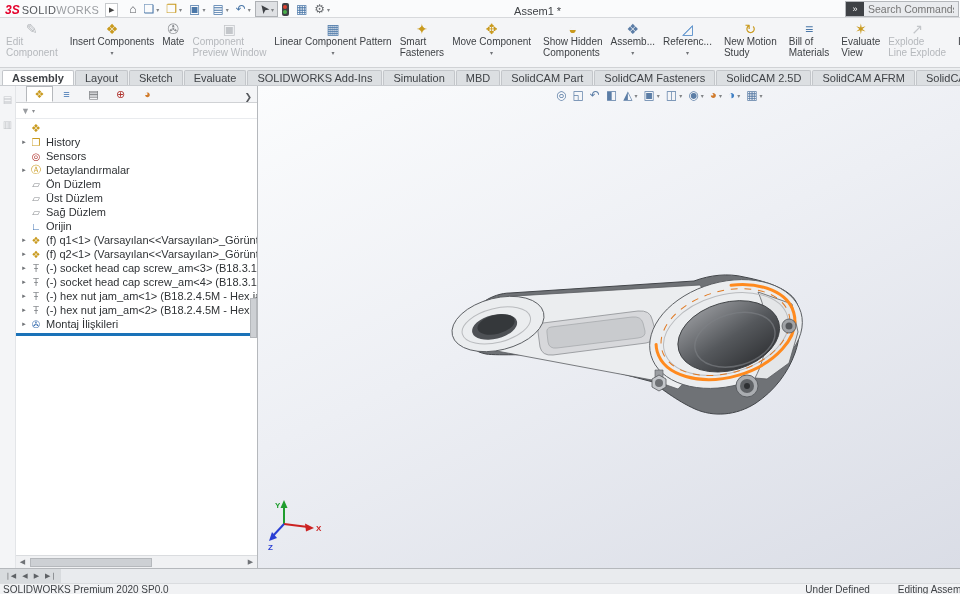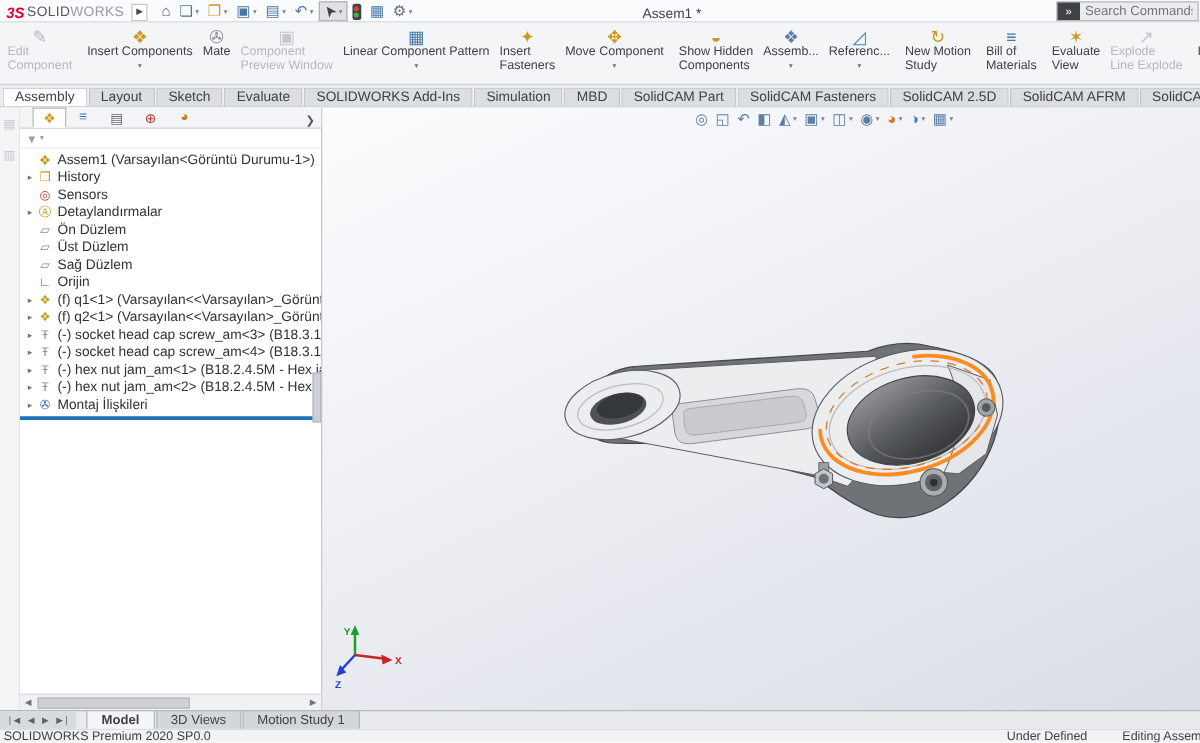--- a/index.html
+++ b/index.html
@@ -28,21 +28,21 @@
   .rbtn{display:flex;flex-direction:column;align-items:center;padding:3px 4px 0;cursor:pointer}
   .ricon{font-size:14px;line-height:15px;height:15px}
   .rlabel{font-size:10px;line-height:10.5px;color:#3f4246;text-align:left;white-space:nowrap}
   .rbtn.disabled{cursor:default}
   .rbtn.disabled .rlabel{color:#b5b8bc}
   .rcaret{font-size:6px;color:#707377;line-height:6px;margin-top:2px}
   .rsep{width:1px;background:#dadcdf;margin:4px 2px}
   
   .cmdtabs{height:18px;display:flex;background:#eceef0;border-bottom:1px solid #c9ccd0;padding:2px 0 0 2px;font-size:11px;overflow:hidden;white-space:nowrap}
   .ctab{padding:0 9px;border:1px solid #c3c6ca;border-bottom:0;background:#dcdfe2;color:#3f4246;margin-right:1px;border-radius:2px 2px 0 0;line-height:15px;cursor:pointer}
-  .ctab.active{background:#fff;font-weight:normal}
+  .ctab.active{background:#fff;font-weight:bold}
   
   .main{display:flex;height:482px;position:relative}
   .leftstrip{width:16px;background:#f4f5f7;display:flex;flex-direction:column;align-items:center;padding-top:8px;gap:14px;color:#c3c6ca;font-size:10px;border-right:1px solid #e3e5e8}
   .panel{width:242px;background:#fff;border-right:1px solid #b5b8bc;display:flex;flex-direction:column;position:relative}
   .ptabs{height:17px;display:flex;align-items:flex-end;background:#f4f5f7;border-bottom:1px solid #d0d2d5;padding-left:10px}
   .ptab{width:27px;height:16px;display:flex;align-items:center;justify-content:center;font-size:11px;border:1px solid transparent;cursor:pointer}
   .ptab.active{background:#fff;border-color:#b5b8bc;border-bottom-color:#fff}
   .ptab-expand{margin-left:auto;margin-right:5px;color:#55585c;font-size:9px;cursor:pointer}
   .filterrow{height:16px;border-bottom:1px solid #e9ebee;display:flex;align-items:center;padding-left:5px;gap:2px;color:#8b8e92}
   .funnel{font-size:9px;color:#9a9da1}
@@ -161,21 +161,21 @@
     <div class="rbtn">
       <div class="ricon" style="color: rgb(74, 119, 168);">▦</div>
       <div class="rlabel">
         <div>Linear Component Pattern</div>
       </div>
       <div class="rcaret">▾</div>
     </div>
     <div class="rbtn">
       <div class="ricon" style="color: rgb(201, 154, 30);">✦</div>
       <div class="rlabel">
-        <div>Insert</div>
+        <div>Smart</div>
         <div>Fasteners</div>
       </div>
     </div>
     <div class="rbtn">
       <div class="ricon" style="color: rgb(201, 154, 30);">✥</div>
       <div class="rlabel">
         <div>Move Component</div>
       </div>
       <div class="rcaret">▾</div>
     </div>
@@ -273,21 +273,20 @@
         <div class="ptab-expand">❯</div>
       </div>
     <div class="filterrow">
       <span class="funnel">▼</span>
       <span class="fcaret">▾</span>
     </div>
     <div class="tree" id="tree">
         <div class="titem troot">
           <span class="tarrow"></span>
           <span class="ticon" style="color: rgb(201, 154, 30);">❖</span>
-          <span>Assem1  (Varsayılan&lt;Görüntü Durumu-1&gt;)</span>
         </div>
         <div class="titem">
           <span class="tarrow">▸</span>
           <span class="ticon" style="color: rgb(201, 154, 30);">❐</span>
           <span>History</span>
         </div>
         <div class="titem">
           <span class="tarrow"></span>
           <span class="ticon" style="color: rgb(176, 52, 47);">◎</span>
           <span>Sensors</span>
@@ -485,25 +484,20 @@
   </div>
 </div>
 
 <div class="dtabbar">
   <div class="vcr" id="vcr">
       <span class="vbtn">❘◀</span>
       <span class="vbtn">◀</span>
       <span class="vbtn">▶</span>
       <span class="vbtn">▶❘</span>
     </div>
-  <div style="display:flex;align-items:flex-end" id="dtabs">
-      <div class="dtab active">Model</div>
-      <div class="dtab">3D Views</div>
-      <div class="dtab">Motion Study 1</div>
-    </div>
 </div>
 
 <div class="statusbar">
   <span>SOLIDWORKS Premium 2020 SP0.0</span>
   <div class="status-right">
     <span>Under Defined</span>
     <span>Editing Assembly</span>
   </div>
 </div>
 

